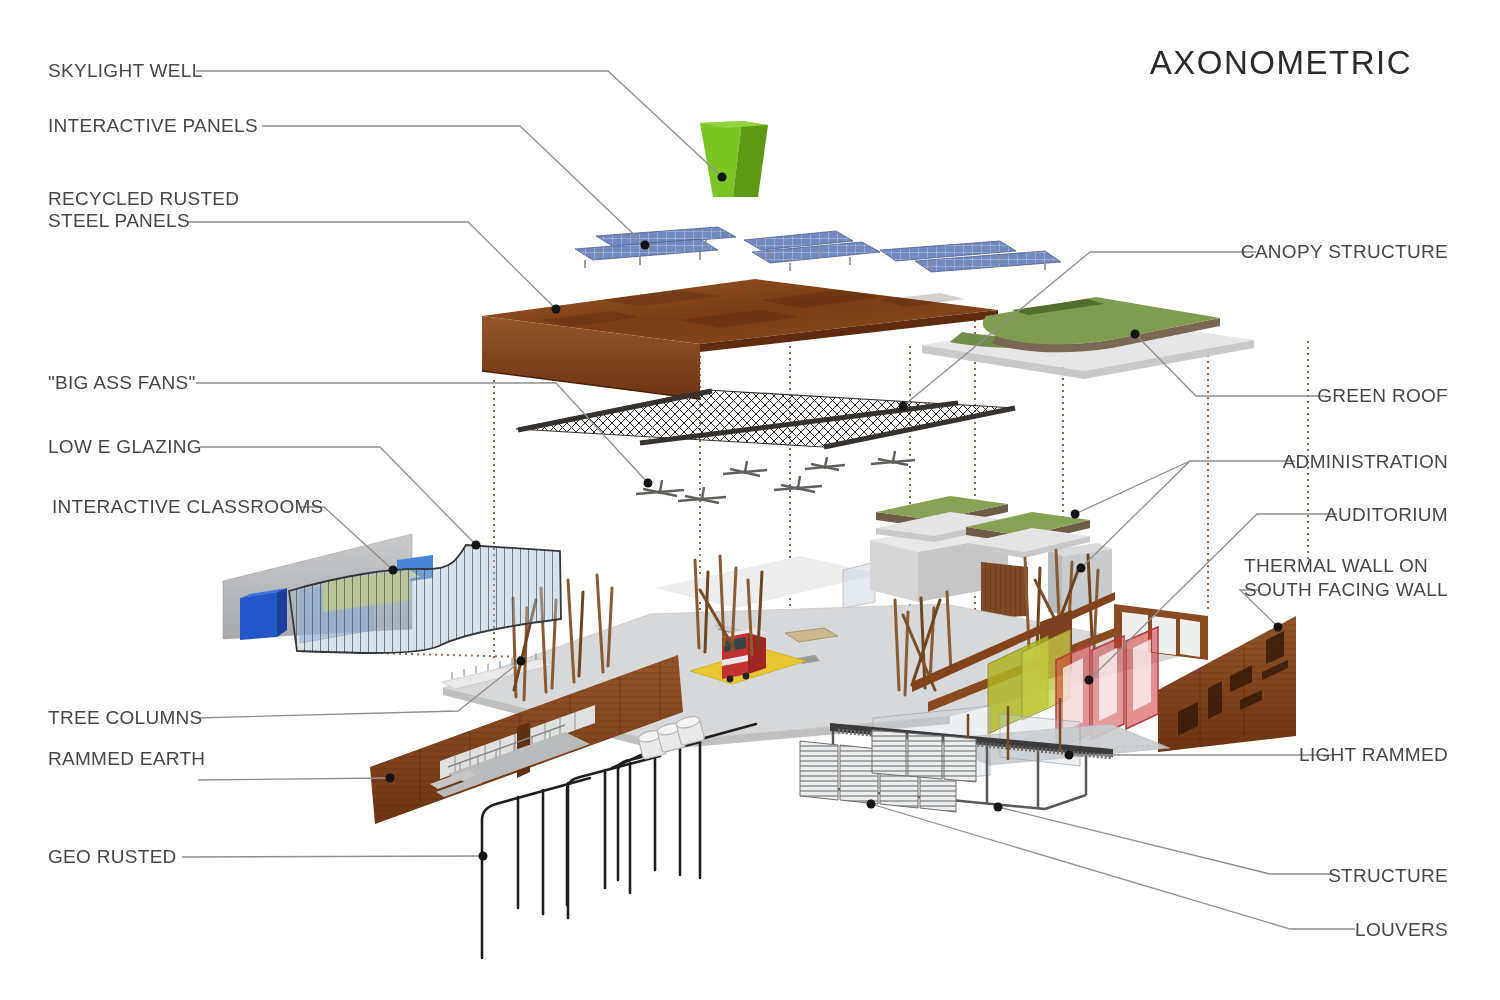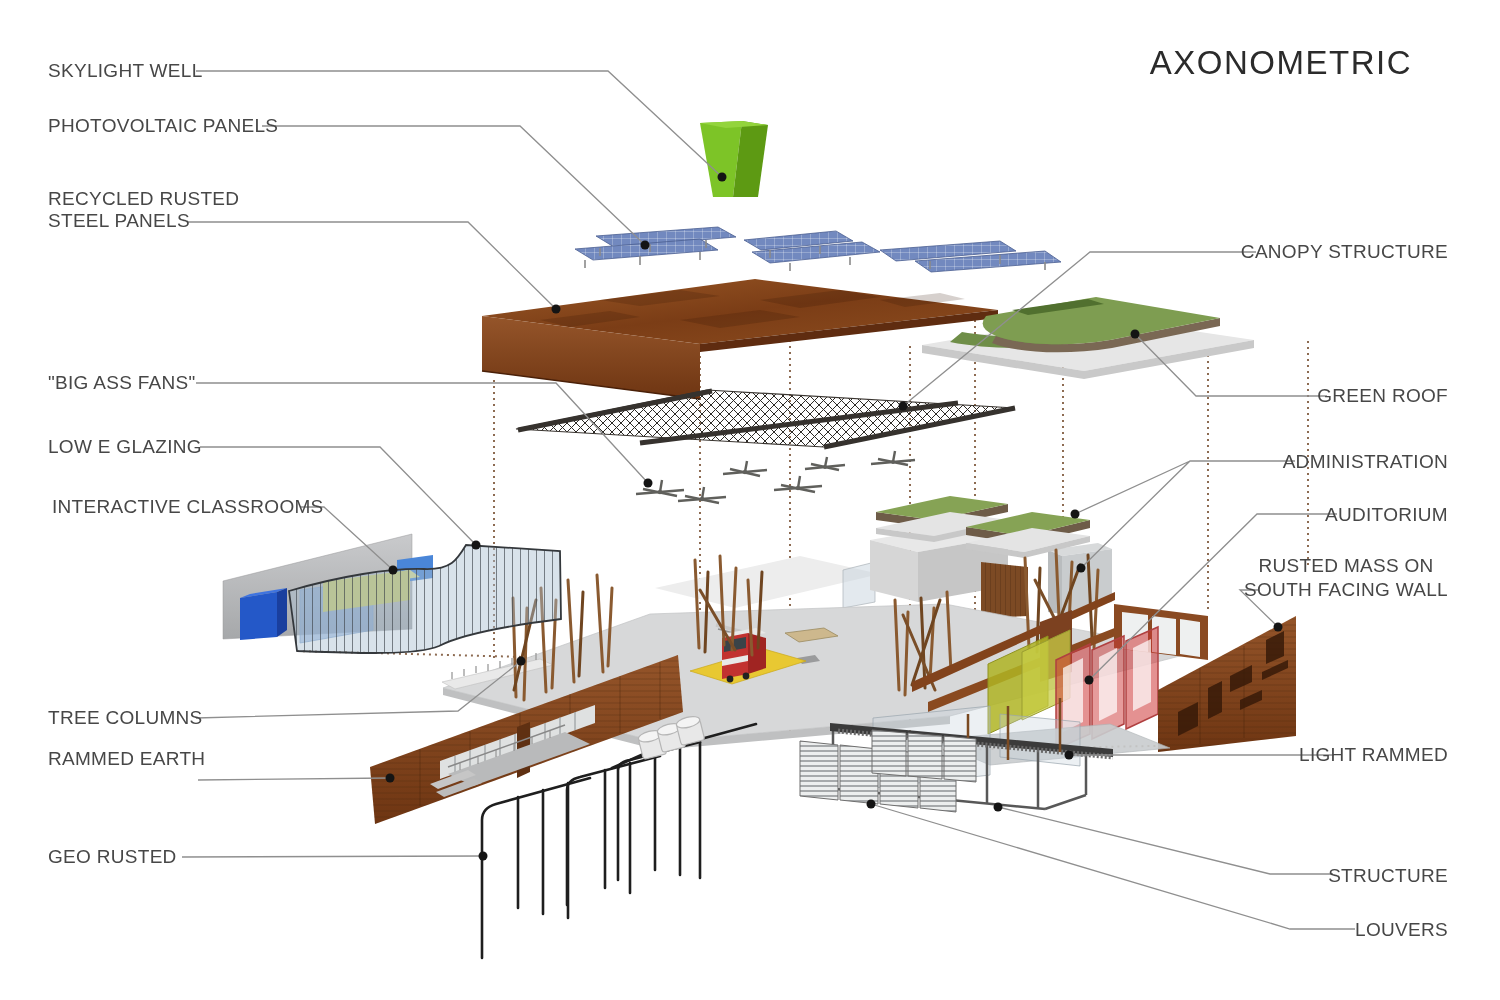--- a/index.html
+++ b/index.html
@@ -1,21 +1,21 @@
 <!DOCTYPE html>
 <html><head>
 <meta charset="utf-8">
 <style>
   html,body{margin:0;padding:0;background:#ffffff;}
   #stage{position:relative;width:1500px;height:1000px;background:#ffffff;overflow:hidden;
          font-family:"Liberation Sans", sans-serif;}
   #diagram-svg{position:absolute;left:0;top:0;}
   .lbl{position:absolute;font-size:19px;line-height:22px;color:#474747;letter-spacing:.3px;
        white-space:nowrap;font-weight:400;}
-  .lbl.right{text-align:center;}
+  .lbl.right{text-align:left;}
   .lbl .l2{display:block;}
   #title-block{position:absolute;right:88px;top:44px;text-align:left;color:#1a1a1a;}
   #title-kicker{font-size:33px;letter-spacing:1.5px;color:#2b2b2b;font-weight:400;}
   #title-main{font-size:104px;font-weight:700;letter-spacing:-6px;line-height:.92;
               color:#141414;margin-top:2px;}
 </style>
 </head>
 <body>
 
 <div id="stage">
@@ -402,37 +402,37 @@
     <circle cx="998" cy="807" r="4.5"></circle>
         <circle cx="871" cy="804" r="4.5"></circle>
   </g>
 </svg>
 
   <div id="title-block">
     <div id="title-kicker">AXONOMETRIC</div>
   </div>
 
   <div class="lbl" style="left:48px;top:60px">SKYLIGHT WELL</div>
-  <div class="lbl" style="left:48px;top:115px">PHOTOVOLTAIC PANELS</div>
+  <div class="lbl" style="left:48px;top:115px">INTERACTIVE PANELS</div>
   <div class="lbl" style="left:48px;top:188px">
     <span class="l2">RECYCLED RUSTED</span>
     <span class="l2">STEEL PANELS</span>
   </div>
   <div class="lbl" style="left:48px;top:372px">"BIG ASS FANS"</div>
   <div class="lbl" style="left:48px;top:436px">LOW E GLAZING</div>
   <div class="lbl" style="left:52px;top:496px">INTERACTIVE CLASSROOMS</div>
   <div class="lbl" style="left:48px;top:707px">TREE COLUMNS</div>
   <div class="lbl" style="left:48px;top:748px">RAMMED EARTH</div>
   <div class="lbl" style="left:48px;top:846px">GEO RUSTED</div>
 
   <div class="lbl right" style="right:52px;top:241px">CANOPY STRUCTURE</div>
   <div class="lbl right" style="right:52px;top:385px">GREEN ROOF</div>
   <div class="lbl right" style="right:52px;top:451px">ADMINISTRATION</div>
   <div class="lbl right" style="right:52px;top:504px">AUDITORIUM</div>
   <div class="lbl right" style="right:52px;top:554px;line-height:24px">
-    <span class="l2">RUSTED MASS ON</span>
+    <span class="l2">THERMAL WALL ON</span>
     <span class="l2">SOUTH FACING WALL</span>
   </div>
   <div class="lbl right" style="right:52px;top:744px">LIGHT RAMMED</div>
   <div class="lbl right" style="right:52px;top:865px">STRUCTURE</div>
   <div class="lbl right" style="right:52px;top:919px">LOUVERS</div>
 
 </div>
 
 </body></html>

